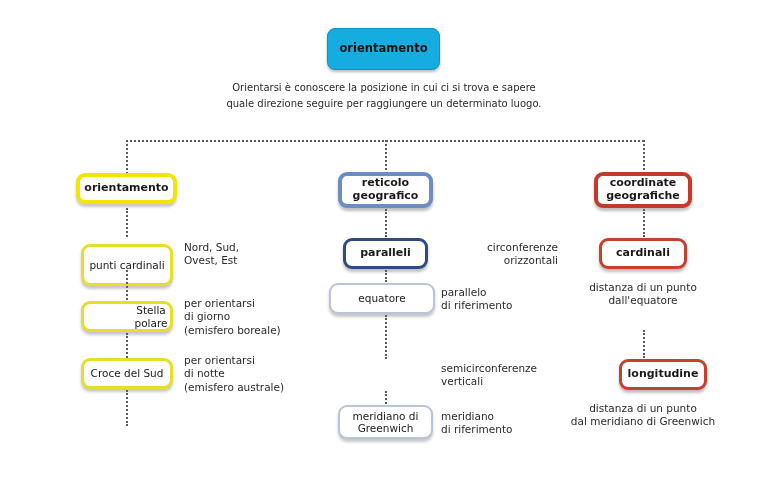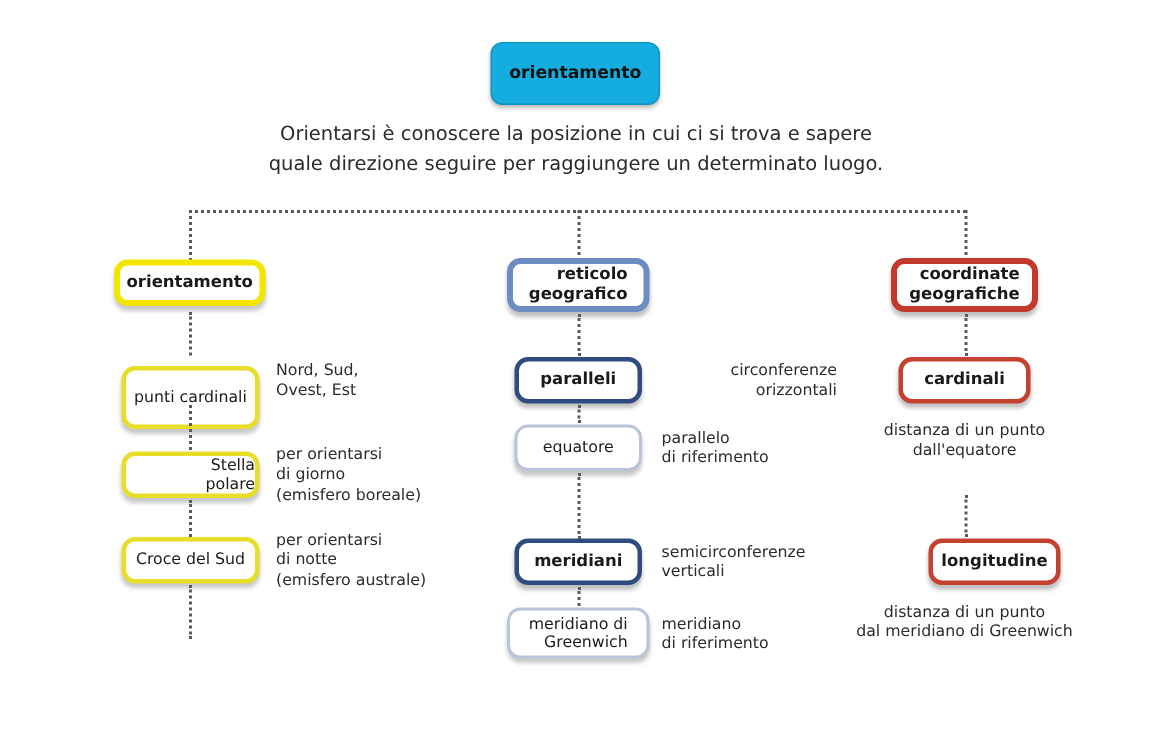--- a/index.html
+++ b/index.html
@@ -22,21 +22,21 @@
   }
 
   
   .node {
     position: absolute;
     box-sizing: border-box;
     background: #ffffff;
     display: flex;
     align-items: center;
     justify-content: center;
-    text-align: right;
+    text-align: center;
     line-height: 1.15;
     color: #1a1a1a;
     white-space: pre-line;
   }
 
   
   .root {
     background: #15ADE0;
     border: 1px solid #0f93bf;
     border-radius: 8px;
@@ -105,21 +105,21 @@
     font-size: 10.5px;
     color: #2b2b2b;
     line-height: 1.28;
     white-space: pre-line;
   }
   .annot.center {
     text-align: center;
   }
   .intro {
     position: absolute;
-    font-size: 13px;
+    font-size: 10px;
     color: #2b2b2b;
     line-height: 1.55;
     text-align: center;
     white-space: pre-line;
     width: 100%;
     left: 0;
   }
 
   
   .dot-h {
@@ -177,27 +177,26 @@
 geografico</div>
 
   <div class="dot-v" style="left:385px; top:209px; height:28px;"></div>
 
   <div class="node blue-strong" style="left:343px; top:238px; width:85px; height:31px;">paralleli</div>
   <div class="annot" style="left:428px; top:241px; width:130px;text-align:right;">circonferenze
 orizzontali</div>
 
   <div class="dot-v" style="left:385px; top:270px; height:12px;"></div>
 
-  <div class="node blue-light" style="left:343px; top:283px; width:85px; height:31px;">equatore</div>
+  <div class="node blue-light" style="left:329px; top:283px; width:106px; height:31px;">equatore</div>
   <div class="annot" style="left:441px; top:286px; width:130px;">parallelo
 di riferimento</div>
 
   <div class="dot-v" style="left:385px; top:315px; height:44px;"></div>
 
-  <div class="node blue-strong" style="left:343px; top:359px; width:85px; height:31px;">meridiani</div>
   <div class="annot" style="left:441px; top:362px; width:140px;">semicirconferenze
 verticali</div>
 
   <div class="dot-v" style="left:385px; top:391px; height:13px;"></div>
 
   <div class="node blue-light" style="left:338px; top:405px; width:95px; height:34px;">meridiano di
 Greenwich</div>
   <div class="annot" style="left:441px; top:410px; width:130px;">meridiano
 di riferimento</div>
 

